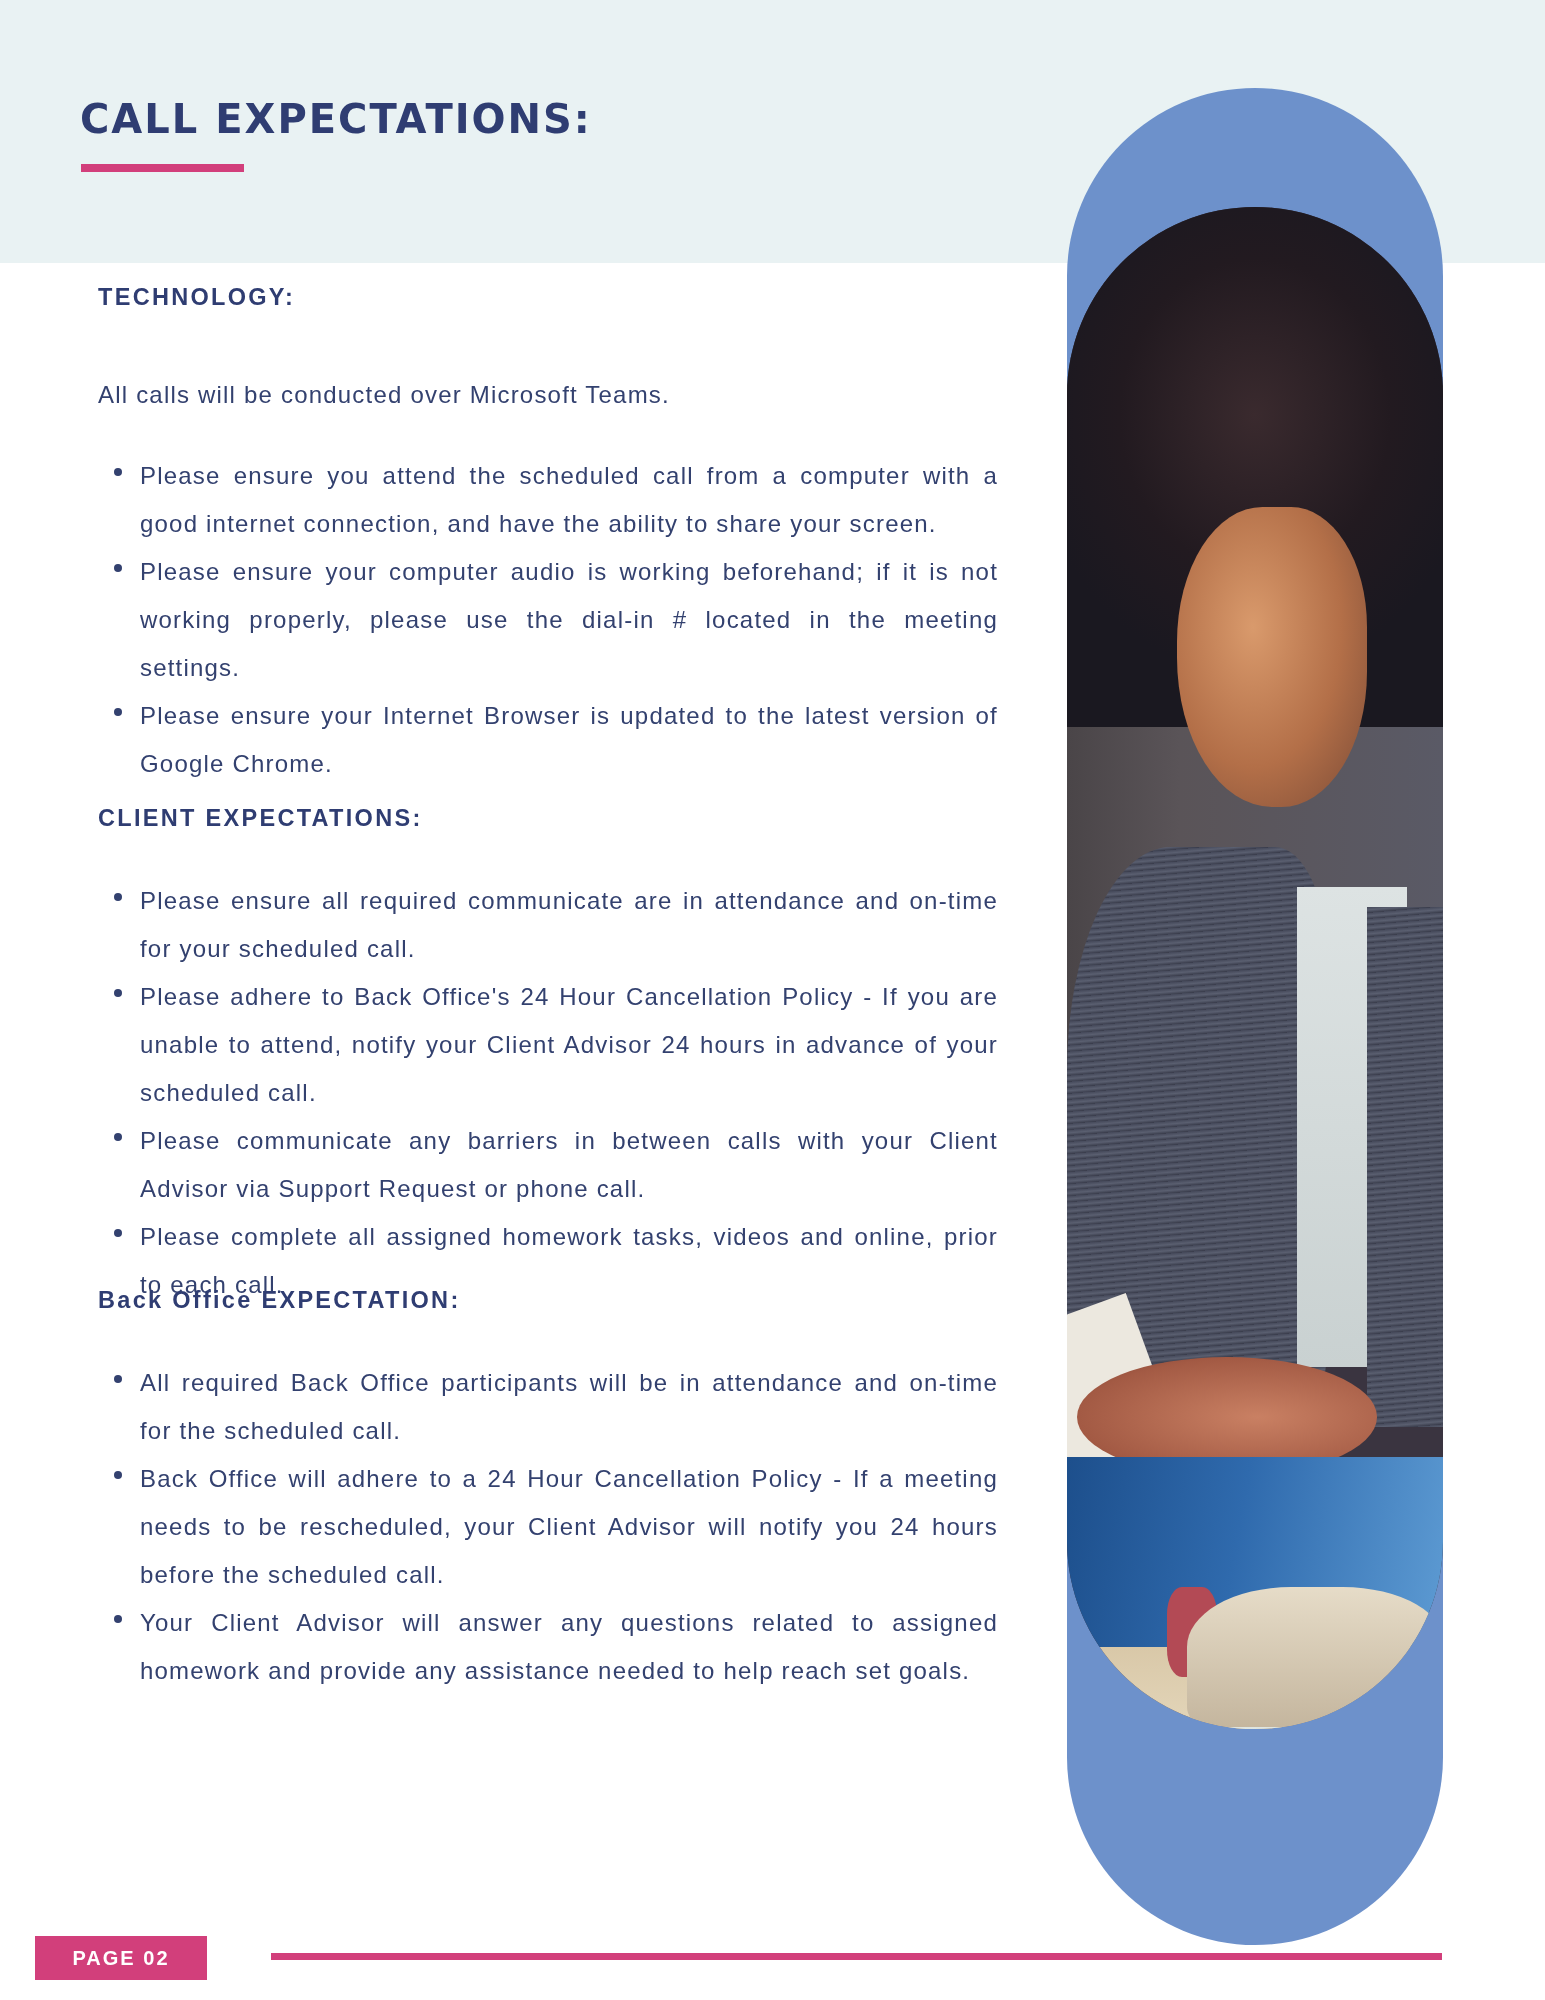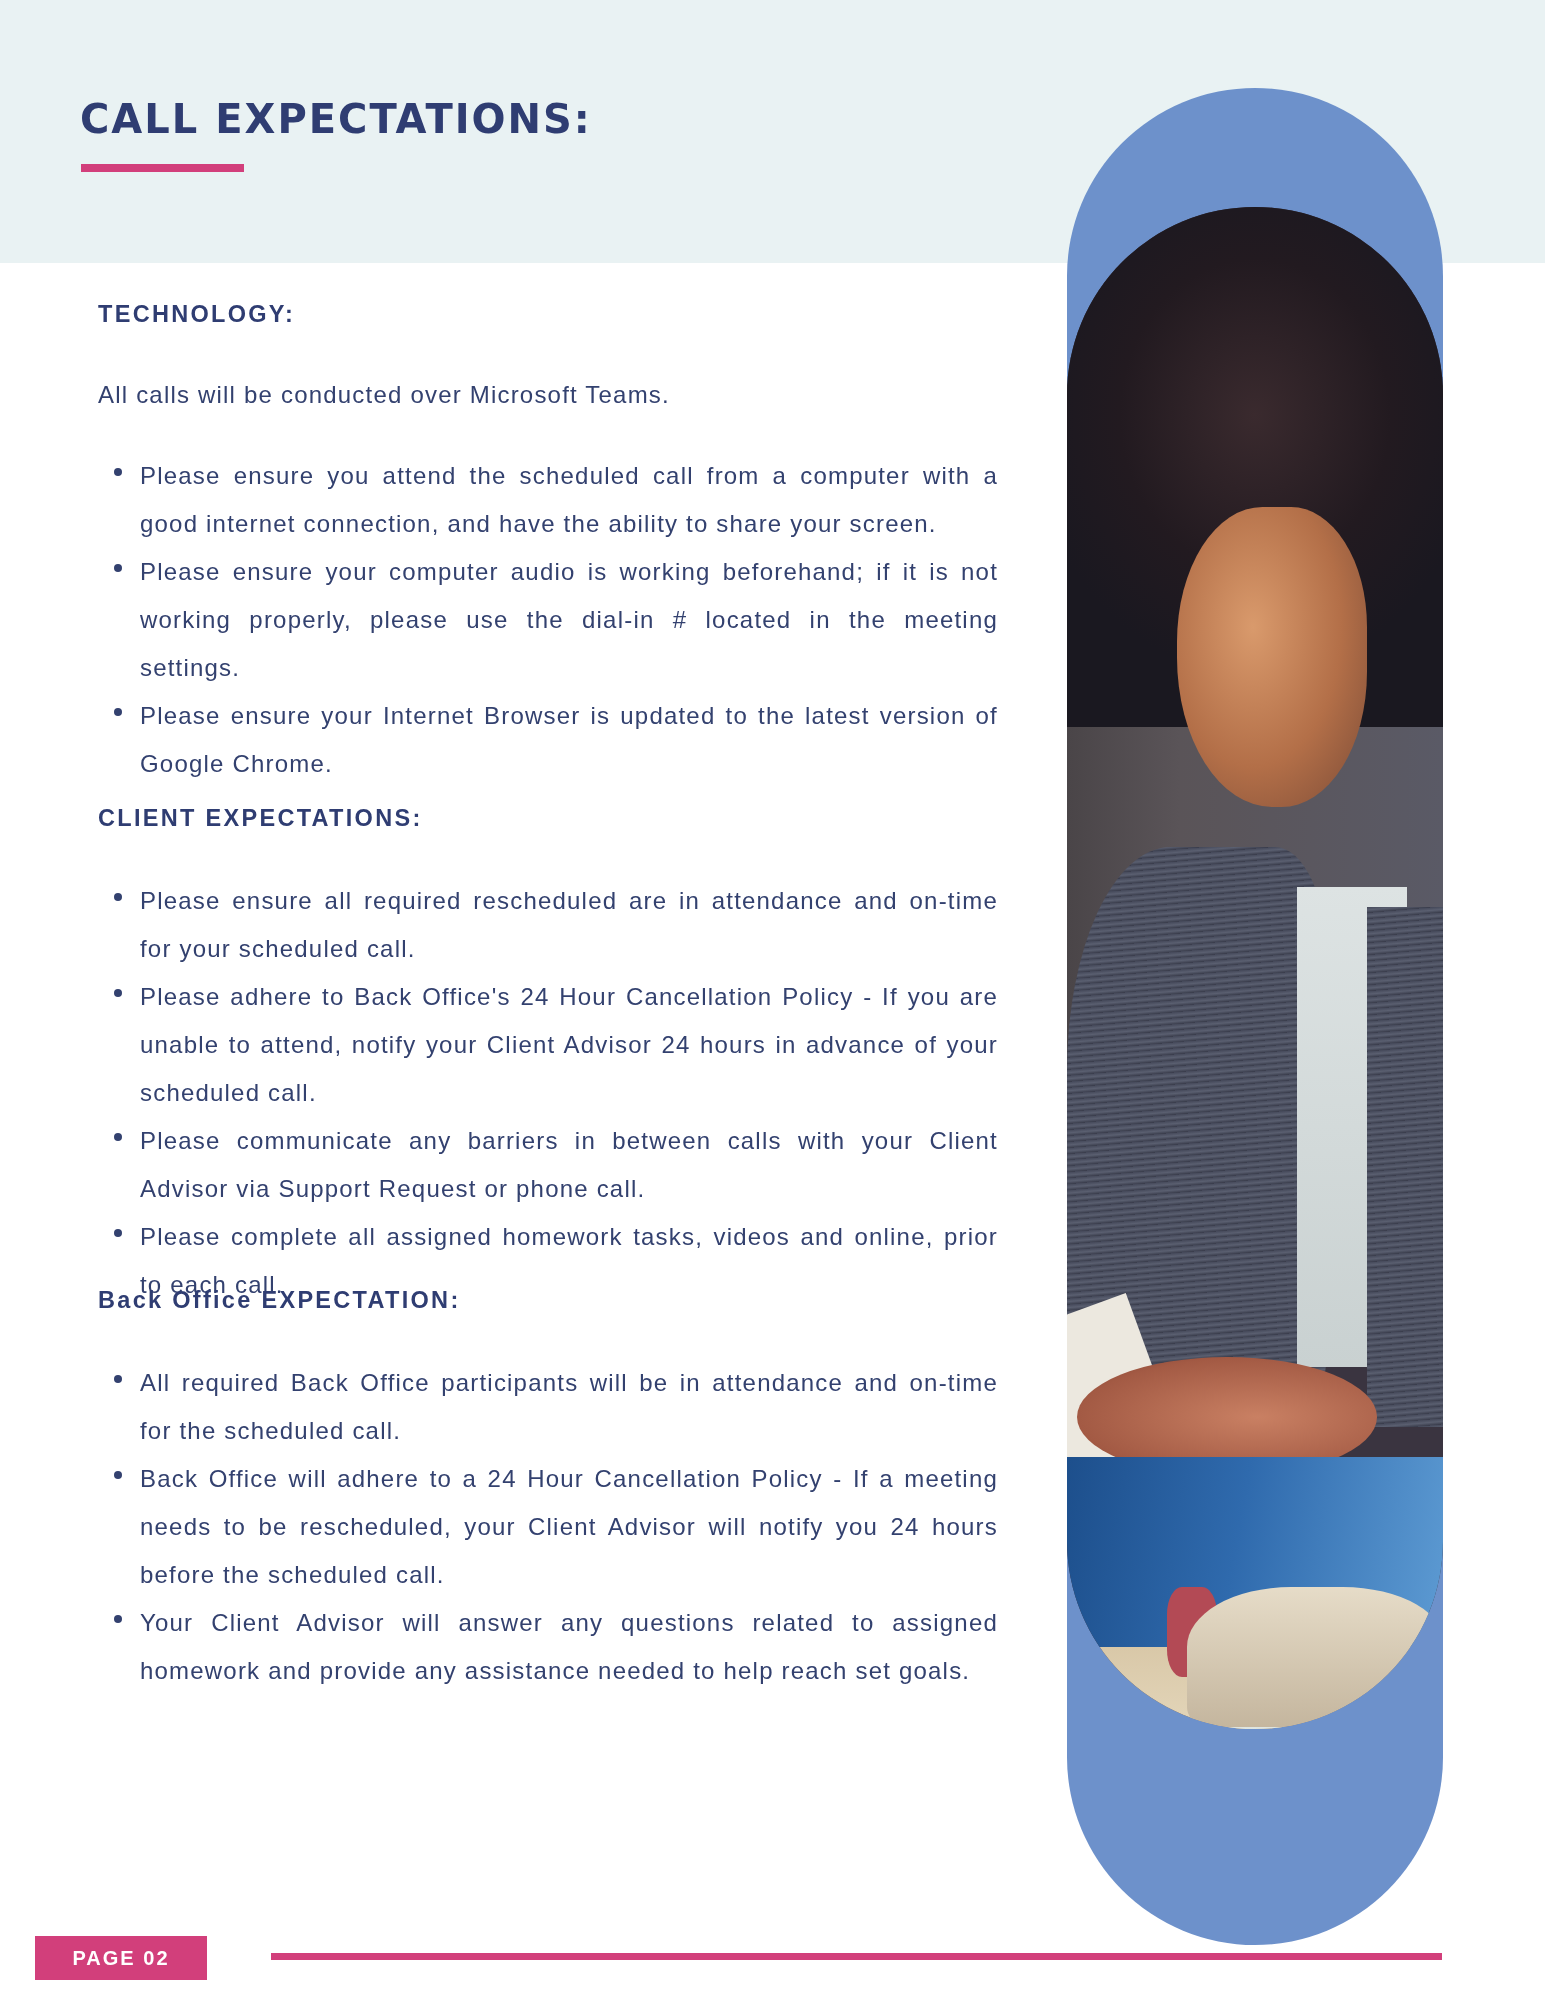--- a/index.html
+++ b/index.html
@@ -51,31 +51,31 @@
 </style>
 </head>
 <body>
 
 <div class="header-band"></div>
 <h1 class="title">CALL EXPECTATIONS:</h1>
 <div class="title-underline"></div>
 
 <div class="content">
 
-  <h2 class="section-heading" style="top:301px;">TECHNOLOGY:</h2>
+  <h2 class="section-heading" style="top:284px;">TECHNOLOGY:</h2>
   <p class="intro" style="top:381px;">All calls will be conducted over Microsoft Teams.</p>
   <ul class="bullets" style="top:452px;">
     <li><span class="dot"></span><span>Please ensure you attend the scheduled call from a computer with a good internet connection, and have the ability to share your screen.</span></li>
     <li><span class="dot"></span><span>Please ensure your computer audio is working beforehand; if it is not working properly, please use the dial-in # located in the meeting settings.</span></li>
     <li><span class="dot"></span><span>Please ensure your Internet Browser is updated to the latest version of Google Chrome.</span></li>
   </ul>
 
   <h2 class="section-heading" style="top:805px;">CLIENT EXPECTATIONS:</h2>
   <ul class="bullets" style="top:877px;">
-    <li><span class="dot"></span><span>Please ensure all required rescheduled are in attendance and on-time for your scheduled call.</span></li>
+    <li><span class="dot"></span><span>Please ensure all required communicate are in attendance and on-time for your scheduled call.</span></li>
     <li><span class="dot"></span><span>Please adhere to Back Office's 24 Hour Cancellation Policy - If you are unable to attend, notify your Client Advisor 24 hours in advance of your scheduled call.</span></li>
     <li><span class="dot"></span><span>Please communicate any barriers in between calls with your Client Advisor via Support Request or phone call.</span></li>
     <li><span class="dot"></span><span>Please complete all assigned homework tasks, videos and online, prior to each call.</span></li>
   </ul>
 
   <h2 class="section-heading" style="top:1287px;">Back Office EXPECTATION:</h2>
   <ul class="bullets" style="top:1359px;">
     <li><span class="dot"></span><span>All required Back Office participants will be in attendance and on-time for the scheduled call.</span></li>
     <li><span class="dot"></span><span>Back Office will adhere to a 24 Hour Cancellation Policy - If a meeting needs to be rescheduled, your Client Advisor will notify you 24 hours before the scheduled call.</span></li>
     <li><span class="dot"></span><span>Your Client Advisor will answer any questions related to assigned homework and provide any assistance needed to help reach set goals.</span></li>

